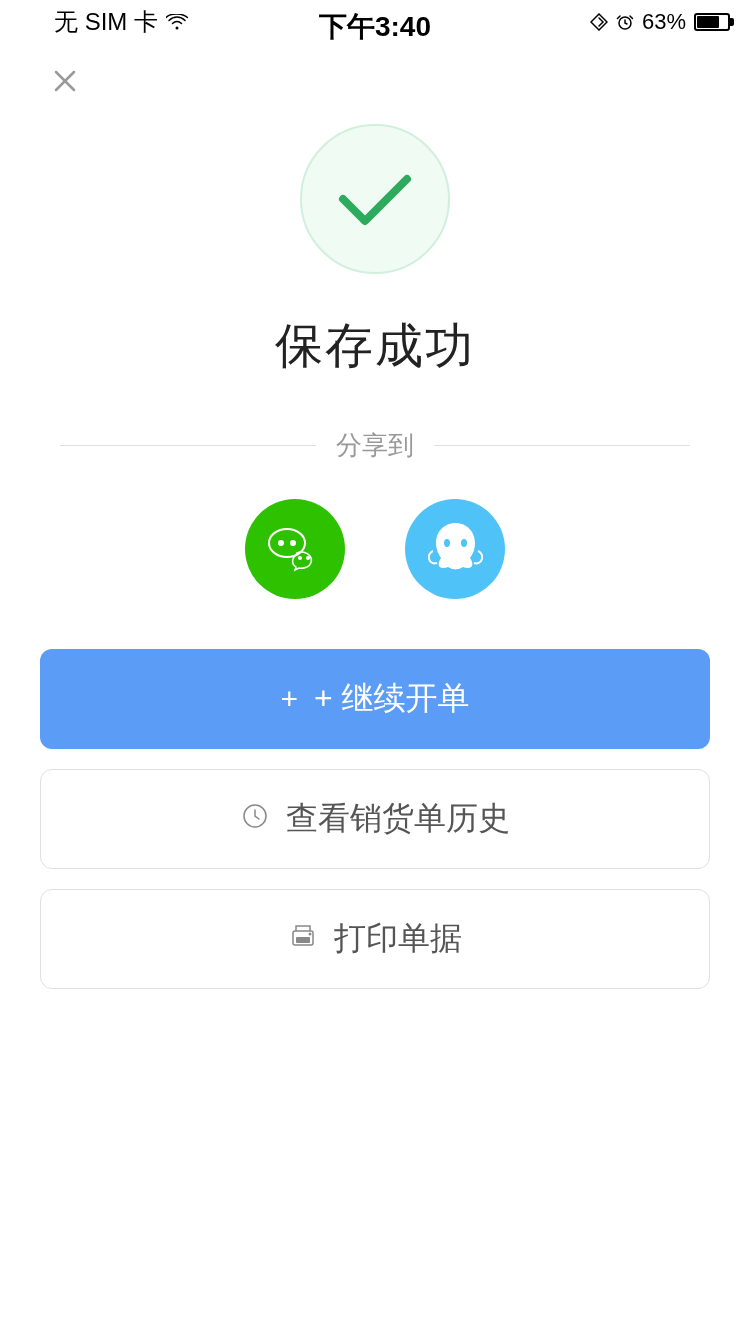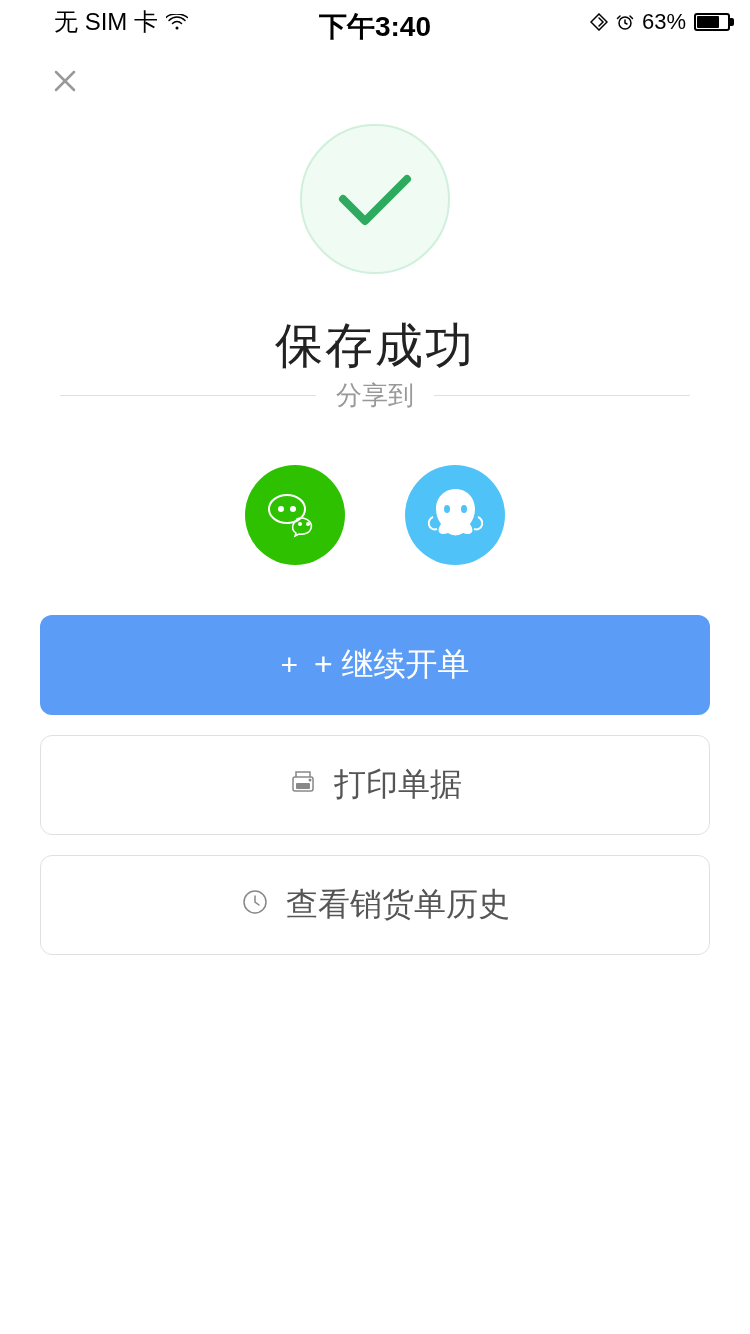--- a/index.html
+++ b/index.html
@@ -120,39 +120,40 @@
     .checkmark {
       width: 80px;
       height: 60px;
     }
 
     
     .success-title {
       font-size: 48px;
       font-weight: 500;
       color: #222;
+      margin-bottom: 50px;
       letter-spacing: 2px;
     }
 
     
     .share-section {
       width: 100%;
       position: relative;
       display: flex;
       flex-direction: column;
       align-items: center;
       margin-bottom: 50px;
     }
     .share-divider {
       width: 100%;
       display: flex;
       align-items: center;
       gap: 20px;
       padding: 0 60px;
-      margin-bottom: 52px;
+      margin-bottom: 36px;
     }
     .divider-line {
       flex: 1;
       height: 1px;
       background: #e0e0e0;
     }
     .share-label {
       font-size: 26px;
       color: #999;
       white-space: nowrap;
@@ -293,33 +294,33 @@
   <div class="actions">
 
     <button class="action-btn primary">
       <span class="btn-icon">+</span>
       <span>+ 继续开单</span>
     </button>
 
     <button class="action-btn secondary">
       <span class="btn-icon">
         <svg width="30" height="30" viewBox="0 0 30 30" fill="none">
+          <circle cx="15" cy="15" r="11" stroke="#888" stroke-width="1.5" fill="none"></circle>
+          <path d="M15 9v6l4 3" stroke="#888" stroke-width="1.5" stroke-linecap="round"></path>
+        </svg>
+      </span>
+      <span>查看销货单历史</span>
+    </button>
+
+    <button class="action-btn secondary">
+      <span class="btn-icon">
+        <svg width="30" height="30" viewBox="0 0 30 30" fill="none">
           <rect x="5" y="10" width="20" height="14" rx="2" stroke="#888" stroke-width="1.5" fill="none"></rect>
           <path d="M8 10V5h14v5" stroke="#888" stroke-width="1.5" fill="none"></path>
           <rect x="8" y="16" width="14" height="6" rx="1" fill="#888"></rect>
           <circle cx="22" cy="13" r="1.5" fill="#888"></circle>
         </svg>
       </span>
       <span>打印单据</span>
     </button>
-
-    <button class="action-btn secondary">
-      <span class="btn-icon">
-        <svg width="30" height="30" viewBox="0 0 30 30" fill="none">
-          <circle cx="15" cy="15" r="11" stroke="#888" stroke-width="1.5" fill="none"></circle>
-          <path d="M15 9v6l4 3" stroke="#888" stroke-width="1.5" stroke-linecap="round"></path>
-        </svg>
-      </span>
-      <span>查看销货单历史</span>
-    </button>
   </div>
 
 </div>
 
 </body></html>

